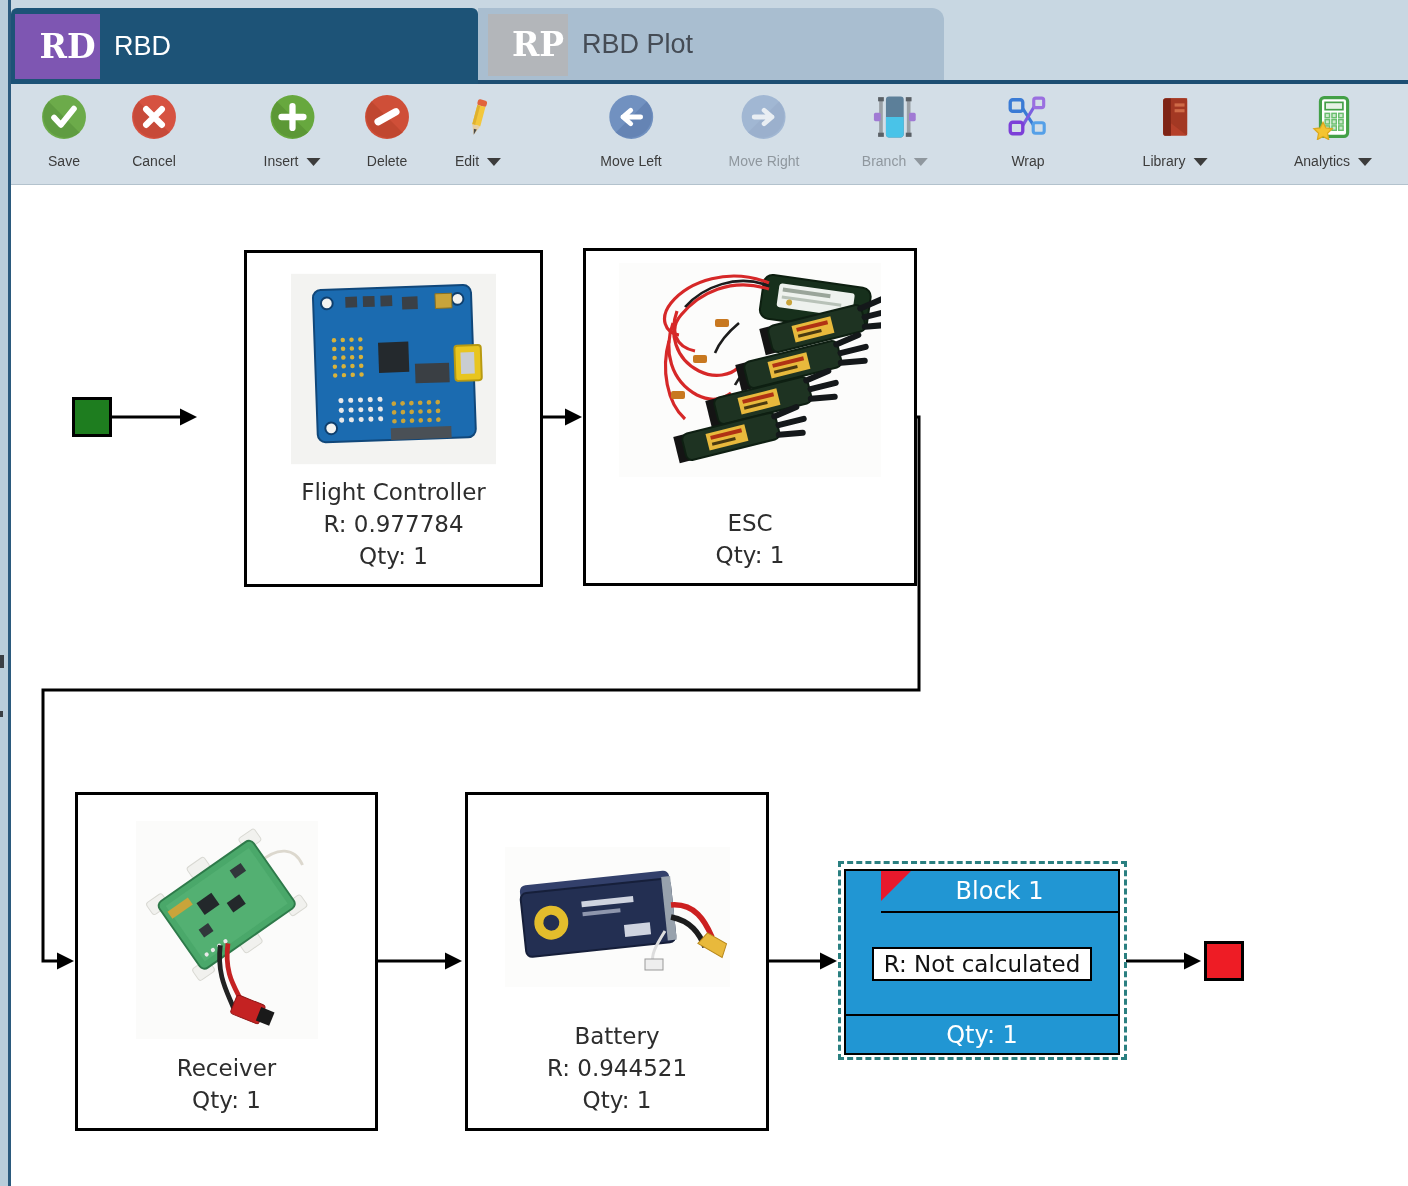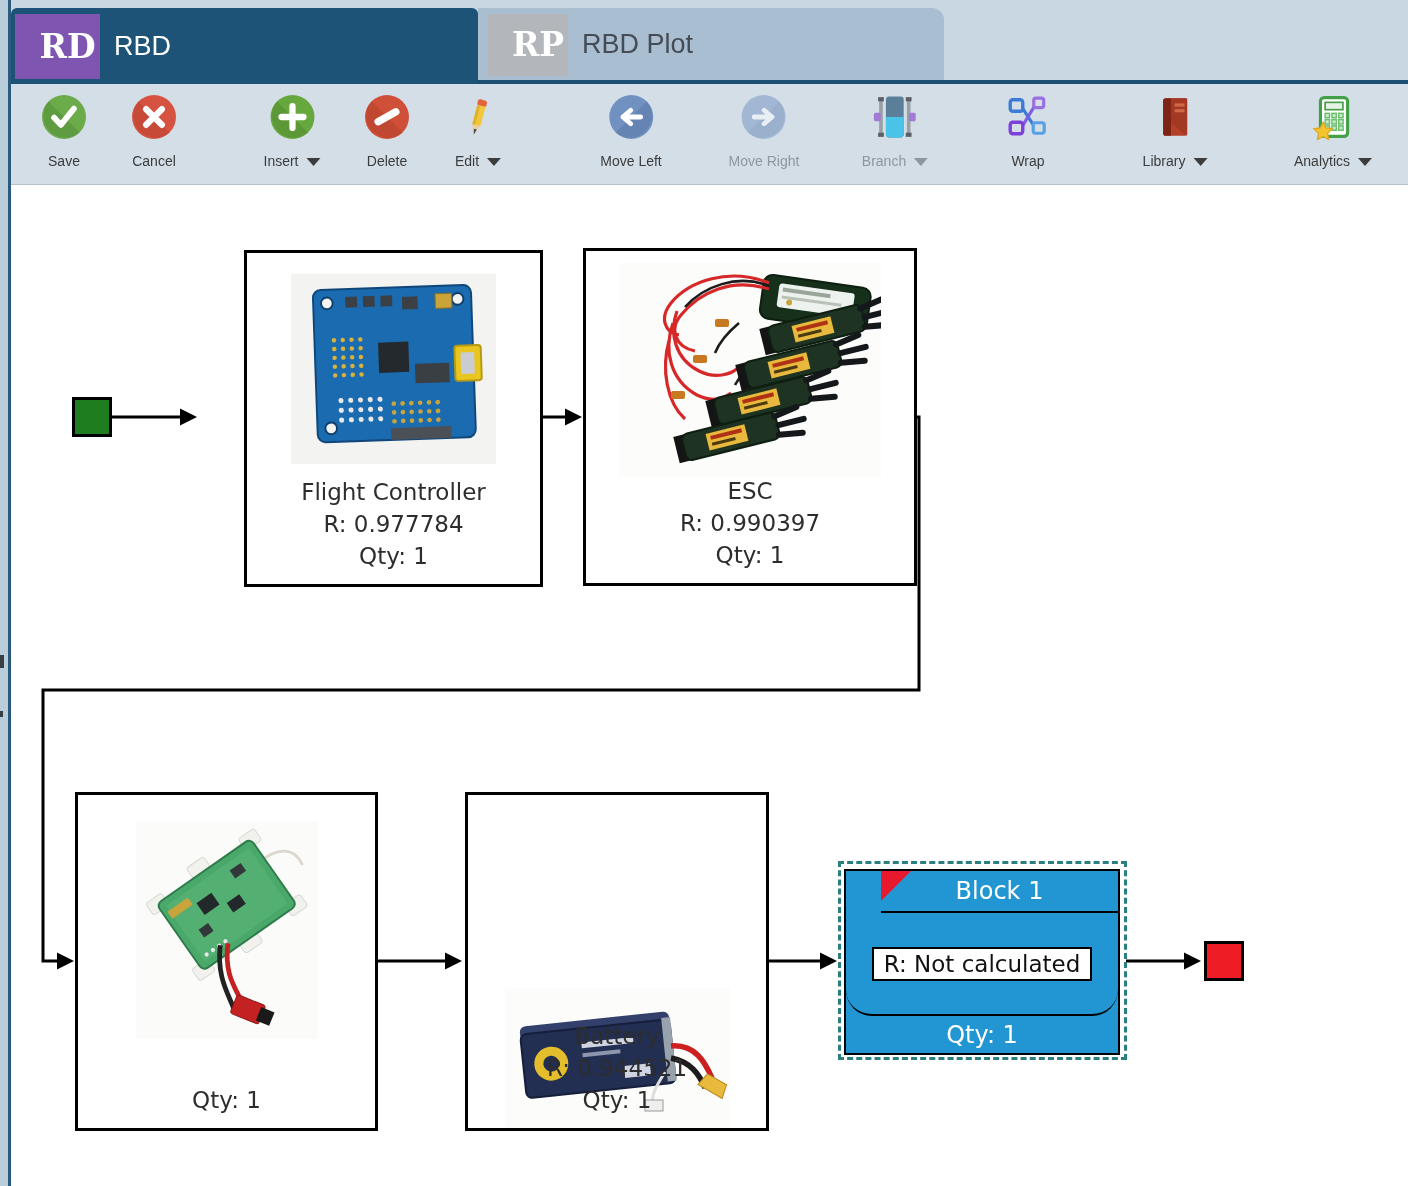--- a/index.html
+++ b/index.html
@@ -55,21 +55,21 @@
   
   .selection-box{position:absolute;left:838px;top:861px;width:289px;height:199px;box-sizing:border-box;
                  border:3px dashed #2a7f80;z-index:2;}
   .block1{position:absolute;left:844px;top:869px;width:276px;height:186px;box-sizing:border-box;
           background:#2196d3;border:2px solid #000;z-index:3;
           font-family:"DejaVu Sans",sans-serif;}
   .block1-header{height:40px;line-height:40px;text-align:center;color:#fff;font-size:24px;
                  border-bottom:2px solid #000;position:relative;overflow:hidden;margin-left:35px;}
   .block1-corner{position:absolute;left:0;top:0;width:0;height:0;
                  border-top:30px solid #e8192c;border-right:30px solid transparent;}
-  .block1-mid{height:101px;border-bottom:2px solid #000;display:flex;align-items:center;justify-content:center;border-radius:26px;}
+  .block1-mid{height:101px;border-bottom:2px solid #000;display:flex;align-items:center;justify-content:center;}
   .block1-rbox{background:#fff;border:2px solid #000;padding:2px 10px;font-size:23px;color:#111;white-space:nowrap;}
   .block1-footer{height:39px;line-height:39px;text-align:center;color:#fff;font-size:24px;}
 </style>
 </head>
 <body>
 
 <div class="tabbar">
   <div class="tab tab-active">
     <span class="tab-badge badge-rd">RD</span>
     <span class="tab-label">RBD</span>
@@ -420,21 +420,20 @@
         <g fill="#14181a">
             <rect x="92" y="2" width="30" height="6" rx="3" transform="rotate(-9 92 5)"></rect>
             <rect x="94" y="11" width="32" height="6" rx="3"></rect>
             <rect x="92" y="20" width="30" height="6" rx="3" transform="rotate(9 92 23)"></rect>
           </g>
       </g>
     </svg>
   </div>
   <div class="block-text">
     <div>ESC</div>
-    <div>R: 0.990397</div>
     <div>Qty: 1</div>
   </div>
 </div>
 
 <div class="block" style="left:75px;top:792px;width:303px;height:339px;">
   <div class="block-photo" style="margin-top:26px">
     <svg width="190" height="218" viewBox="0 0 190 228">
       <rect width="190" height="228" fill="#fbfbfa"></rect>
       <path d="M128 44 C148 26 166 28 174 46" stroke="#dcd8ce" stroke-width="3" fill="none"></path>
       <g transform="rotate(-35 95 88)">
@@ -462,25 +461,26 @@
       </g>
       <path d="M96 128 C92 158 102 172 110 188" stroke="#c42222" stroke-width="5" fill="none"></path>
       <path d="M88 130 C84 162 96 180 102 196" stroke="#222" stroke-width="5" fill="none"></path>
       <g transform="rotate(22 120 200)">
         <rect x="100" y="188" width="32" height="21" rx="3" fill="#c42222" stroke="#8e1414"></rect>
         <rect x="128" y="191" width="15" height="15" fill="#1a1a1a"></rect>
       </g>
     </svg>
   </div>
   <div class="block-text">
+    <div>Receiver</div>
     <div>Qty: 1</div>
   </div>
 </div>
 
-<div class="block" style="left:465px;top:792px;width:304px;height:339px;justify-content:flex-end;">
+<div class="block" style="left:465px;top:792px;width:304px;height:339px;">
   <div class="block-photo" style="margin-top:52px">
     <svg width="225" height="140" viewBox="0 0 225 140">
       <rect width="225" height="140" fill="#fcfcfb"></rect>
       <g transform="rotate(-6 100 70)">
         <rect x="18" y="30" width="150" height="18" rx="6" fill="#33406b"></rect>
         <rect x="18" y="38" width="150" height="64" rx="6" fill="#232f52" stroke="#161f3a" stroke-width="2"></rect>
         <circle cx="46" cy="70" r="17" fill="#e3bd2c"></circle>
         <circle cx="46" cy="70" r="8" fill="#232f52"></circle>
         <rect x="78" y="52" width="52" height="6" fill="#cfd4e0"></rect>
         <rect x="78" y="63" width="38" height="4" fill="#8e96ad"></rect>

